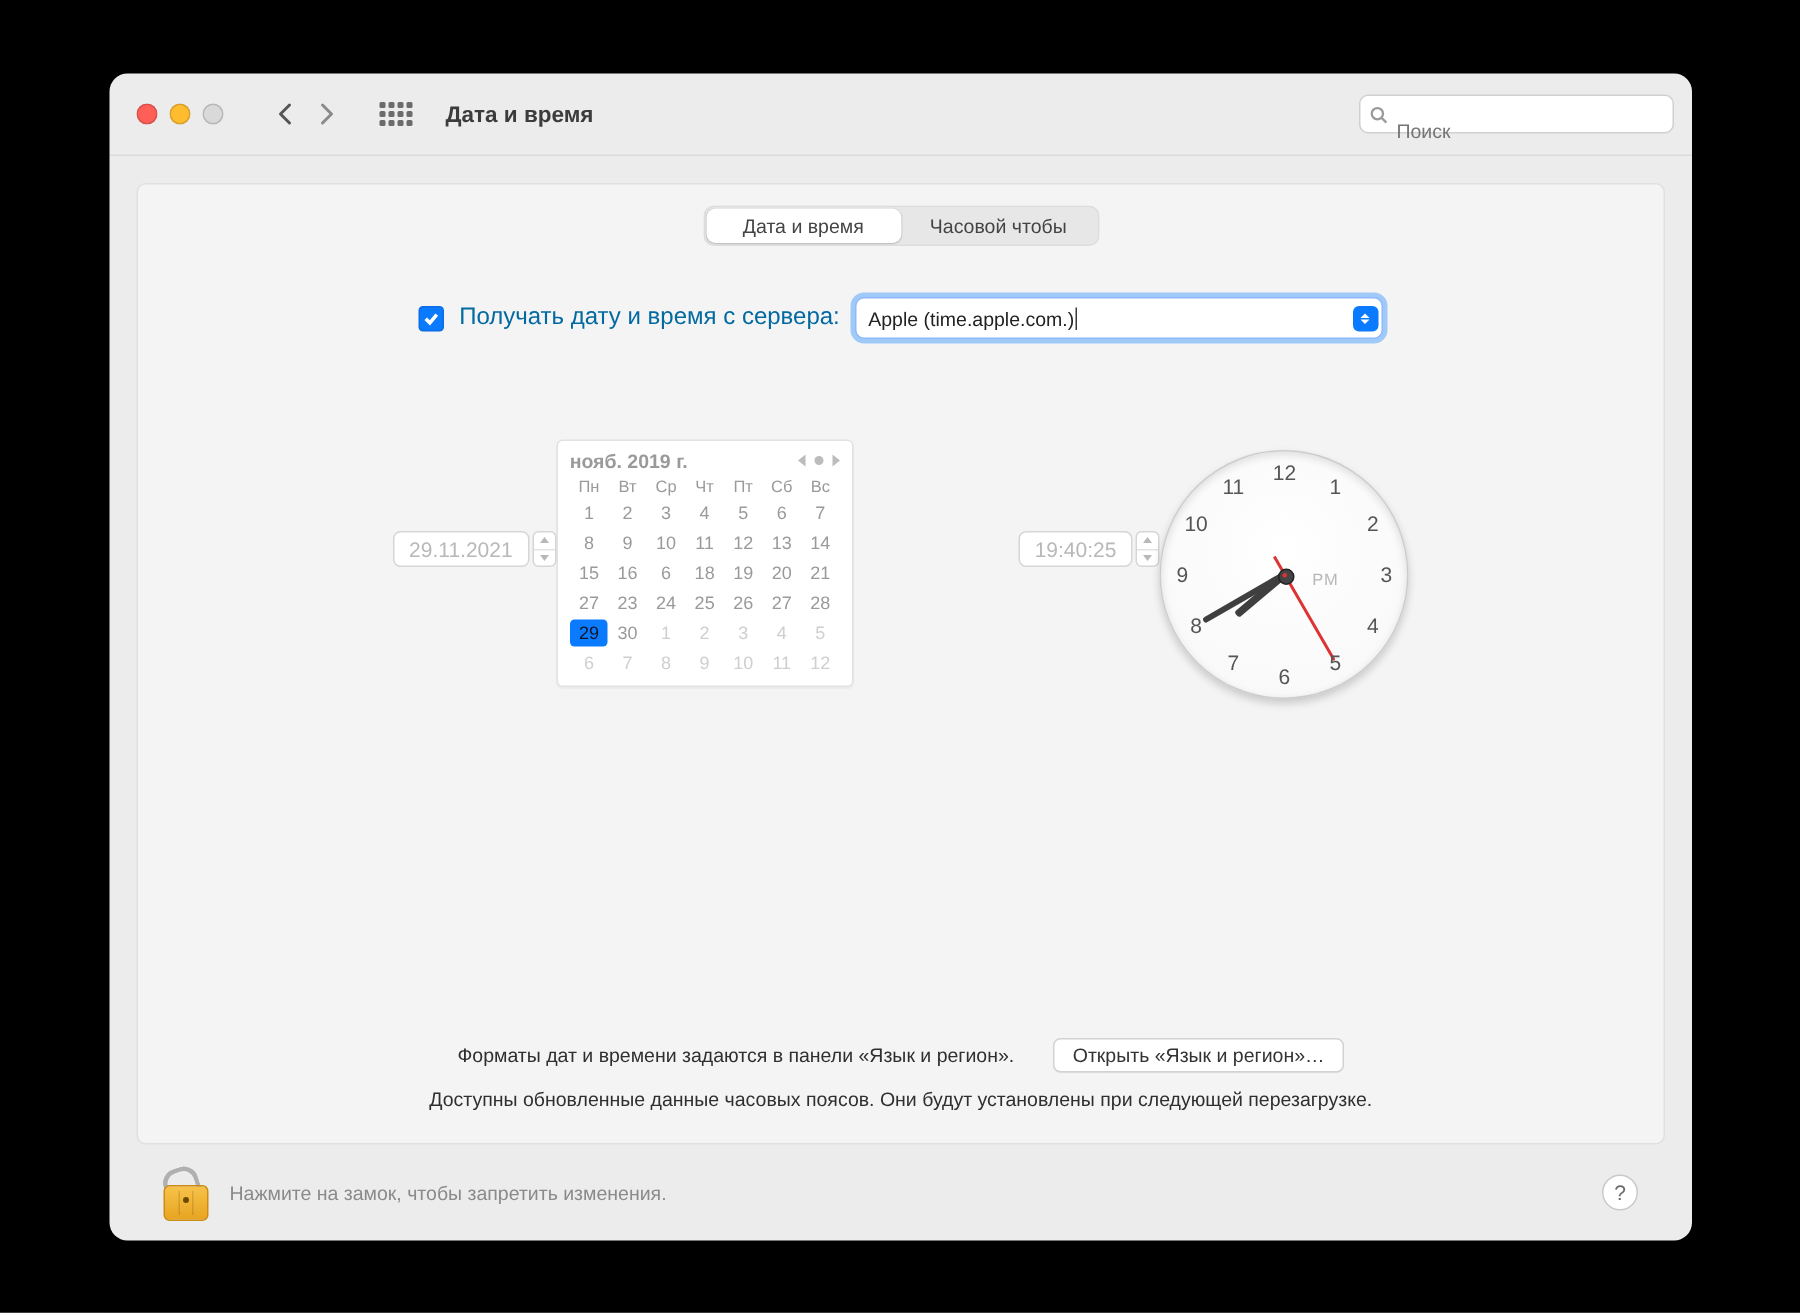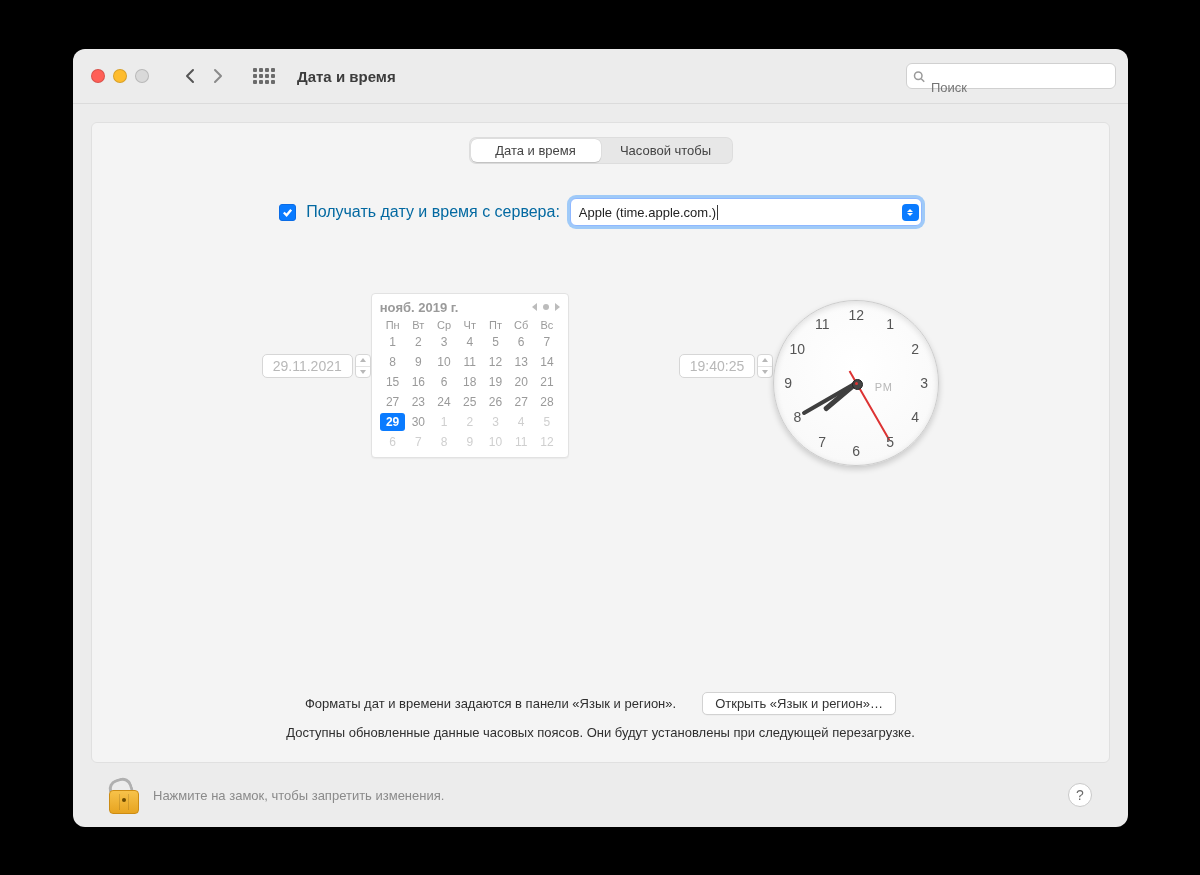--- a/index.html
+++ b/index.html
@@ -165,21 +165,21 @@
   .cal-head{display:flex;align-items:center;gap:6px;color:#9a9a9a;font-weight:600;font-size:13px;margin-bottom:4px;}
   .cal-head .navdots{margin-left:auto;display:flex;gap:6px;align-items:center;color:#bcbcbc;}
   .cal-head .tri{width:0;height:0;border-top:4px solid transparent;border-bottom:4px solid transparent;}
   .cal-head .tri.l{border-right:5px solid #bcbcbc;}
   .cal-head .tri.r{border-left:5px solid #bcbcbc;}
   .cal-head .cir{width:6px;height:6px;border-radius:50%;background:#bcbcbc;}
   .cal-grid{display:grid;grid-template-columns:repeat(7,1fr);text-align:center;row-gap:2px;}
   .cal-grid .dow{color:#9a9a9a;font-weight:400;font-size:11px;}
   .cal-grid .d{color:#9a9a9a;height:18px;line-height:18px;font-size:12px;}
   .cal-grid .d.other{color:#cfcfcf;}
-  .cal-grid .d.sel{background:#0a7bff;color:#ffffff;border-radius:3px;font-weight:700;}
+  .cal-grid .d.sel{background:#0a7bff;color:#0f172a;border-radius:3px;font-weight:400;}
 
   .clock-wrap{margin-top:34px;}
   .clock{
     width:164px;height:164px;border-radius:50%;
     background:radial-gradient(circle at 50% 40%, #ffffff, #f7f7f7);
     border:1px solid #ccc;
     box-shadow:0 3px 6px rgba(0,0,0,0.18), inset 0 2px 6px rgba(0,0,0,0.12);
     position:relative;
   }
   .clock .pm{

